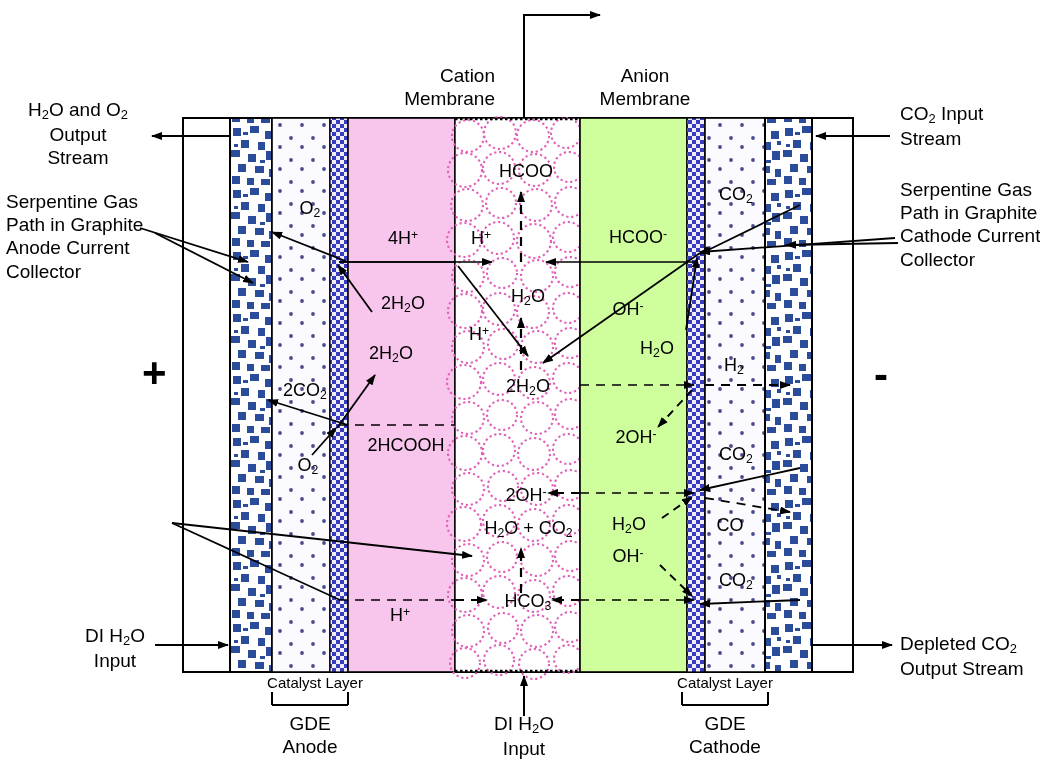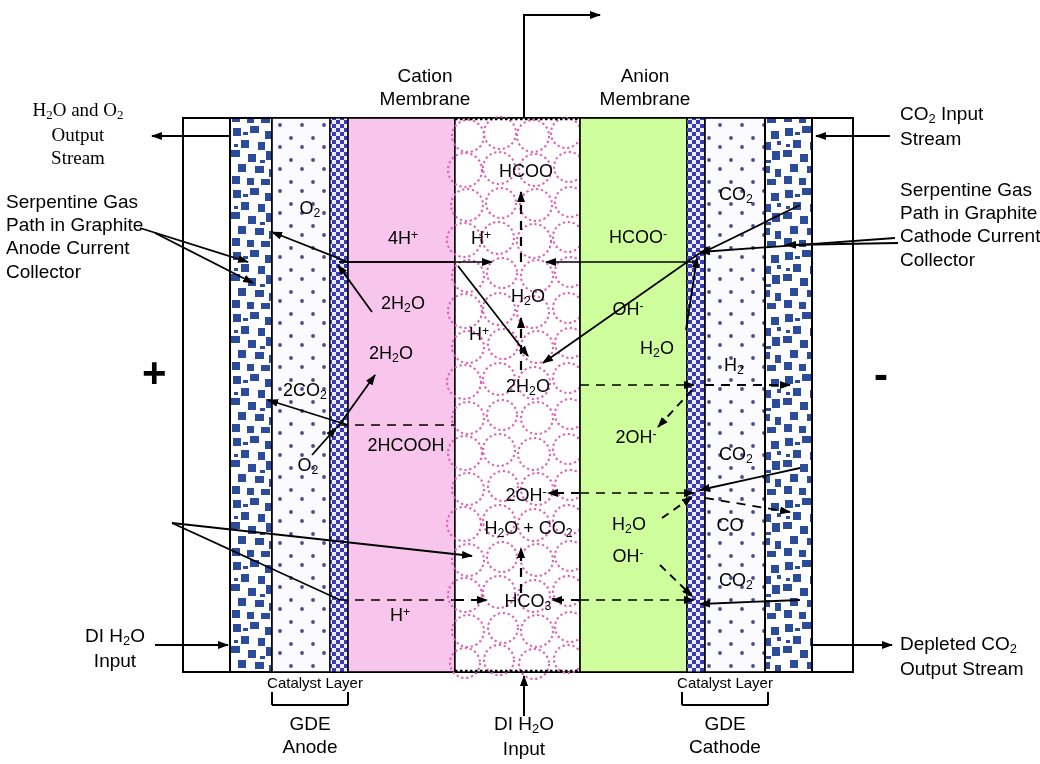--- a/index.html
+++ b/index.html
@@ -267,26 +267,26 @@
     <line x1="272" y1="705" x2="272" y2="692"></line>
     <line x1="348" y1="705" x2="348" y2="692"></line>
   </g>
   <g stroke="#000" stroke-width="2" fill="none">
     <line x1="682" y1="705" x2="768" y2="705"></line>
     <line x1="682" y1="705" x2="682" y2="692"></line>
     <line x1="768" y1="705" x2="768" y2="692"></line>
   </g>
 </svg>
 
-<div class="lbl outer-lbl ctr" style="left:355px;top:64px;width:140px;">Cation<br>Membrane</div>
+<div class="lbl outer-lbl ctr" style="left:355px;top:64px;width:140px;text-align:right;">Cation<br>Membrane</div>
 
 <div class="lbl outer-lbl ctr" style="left:575px;top:64px;width:140px;">Anion<br>Membrane</div>
 
 
-<div class="lbl outer-lbl ctr" style="left:8px;top:98px;width:140px;font-family:Liberation Serif, serif;">H<sub>2</sub>O and O<sub>2</sub><br>Output<br>Stream</div>
+<div class="lbl outer-lbl ctr" style="left:8px;top:98px;width:140px;">H<sub>2</sub>O and O<sub>2</sub><br>Output<br>Stream</div>
 
 <div class="lbl outer-lbl lft" style="left:6px;top:190px;width:165px;">Serpentine Gas<br>Path in Graphite<br>Anode Current<br>Collector</div>
 
 
 <div class="lbl outer-lbl ctr" style="left:60px;top:624px;width:110px;">DI H<sub>2</sub>O<br>Input</div>
 
 <div class="lbl sign" style="left:142px;top:352px;font-size:42px;line-height:1;">+</div>
 
 <div class="lbl outer-lbl lft" style="left:900px;top:102px;width:150px;">CO<sub>2</sub> Input<br>Stream</div>
 

